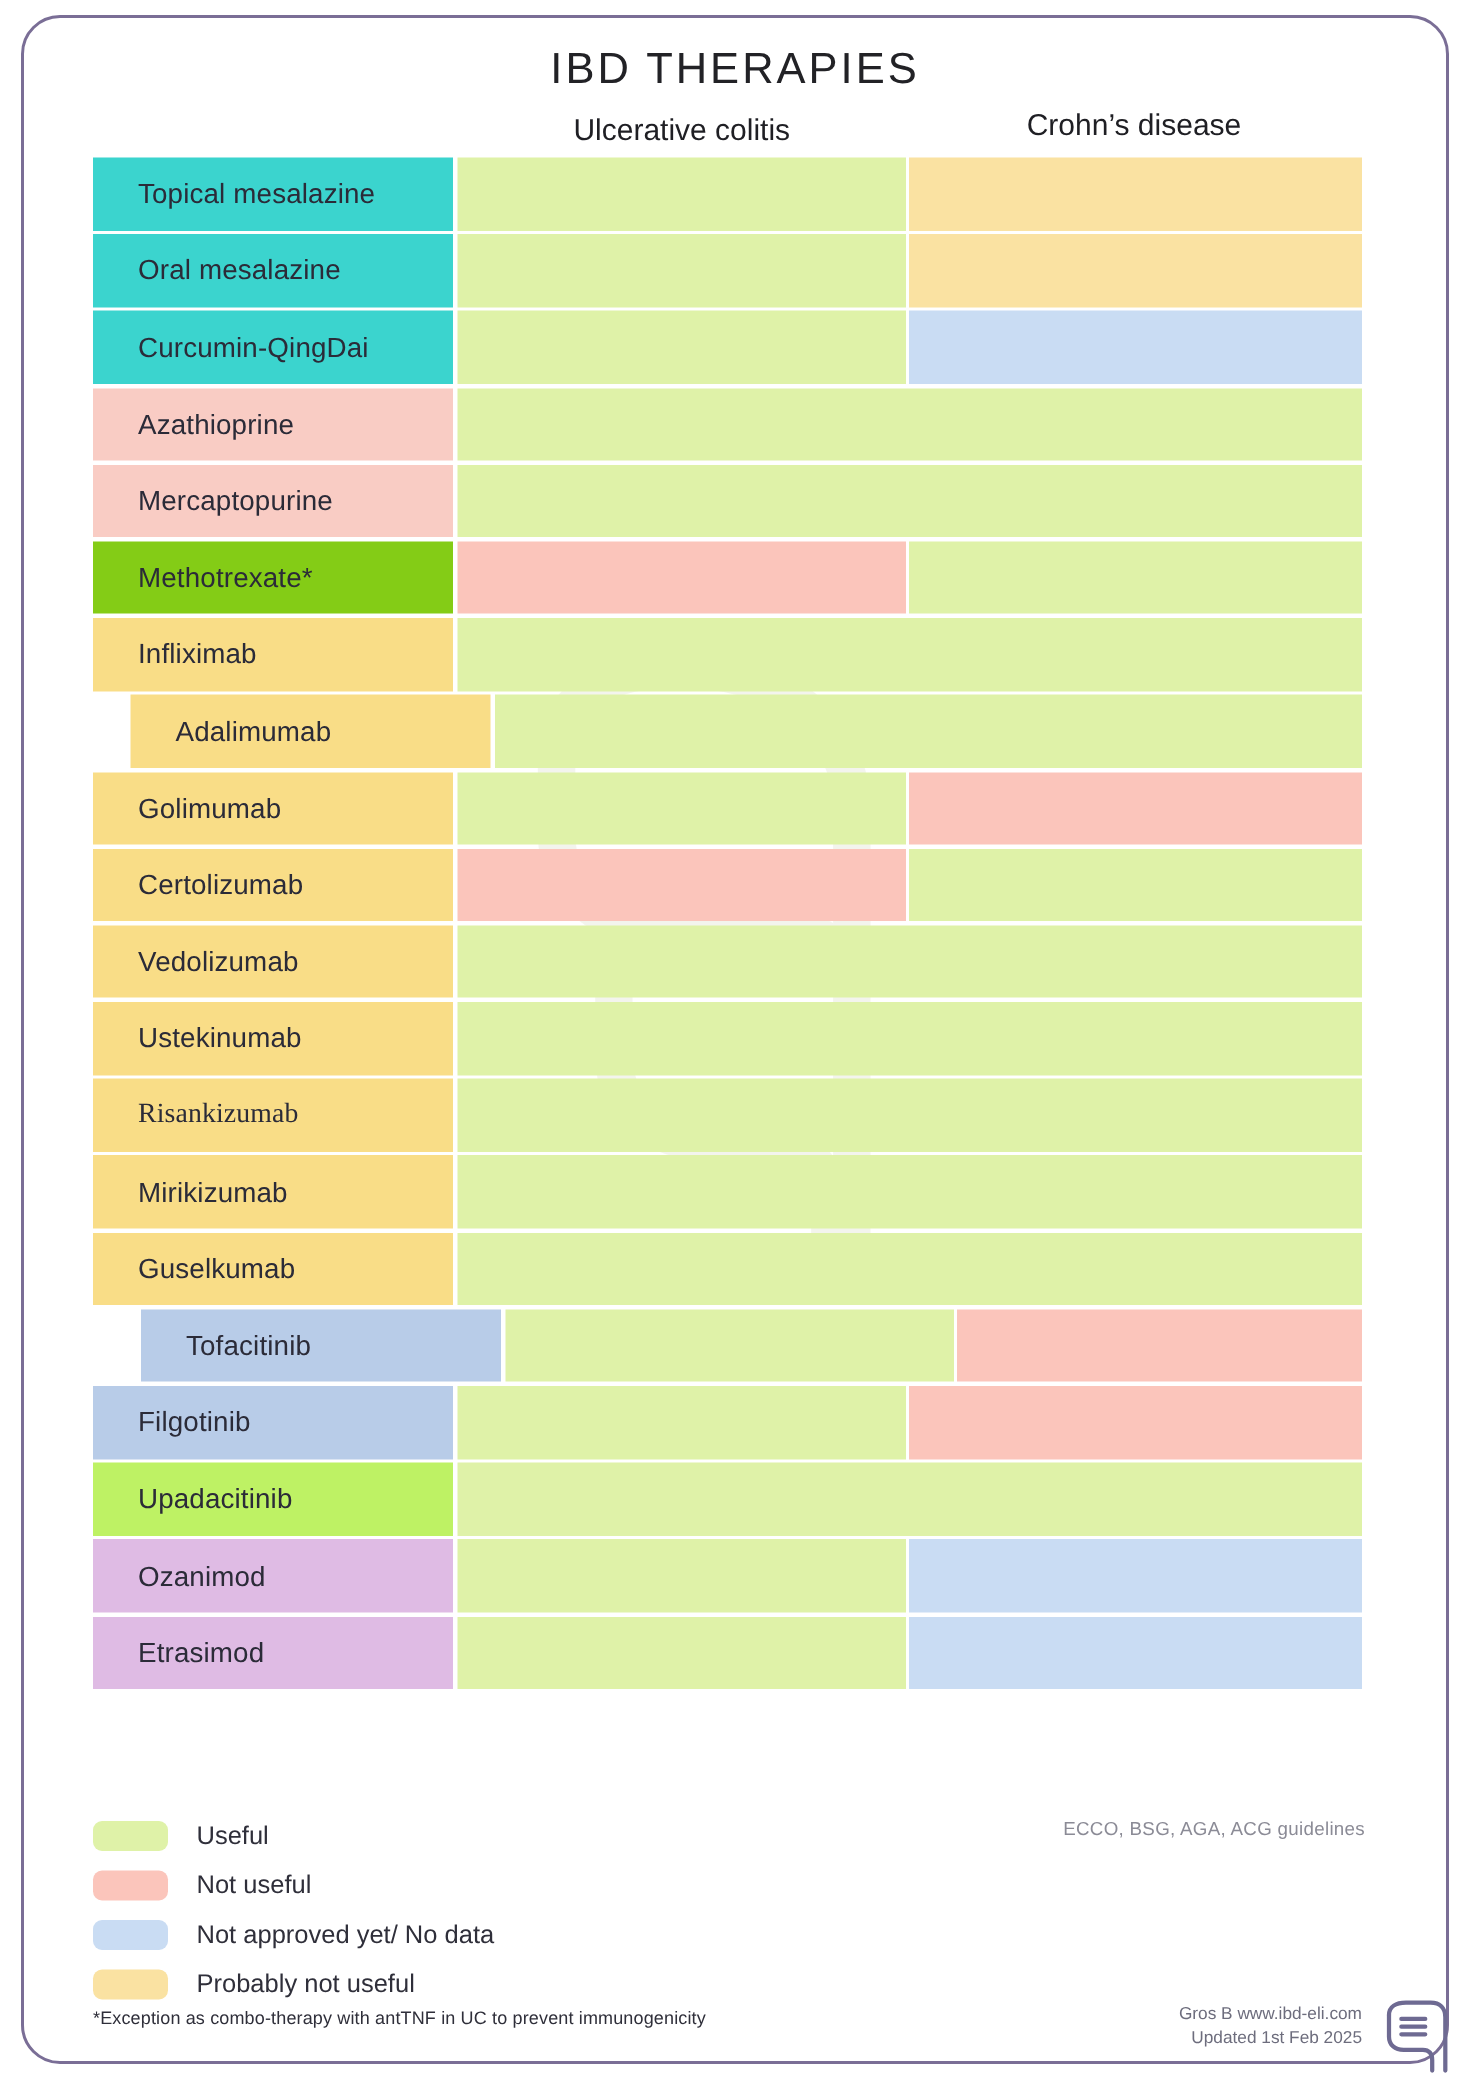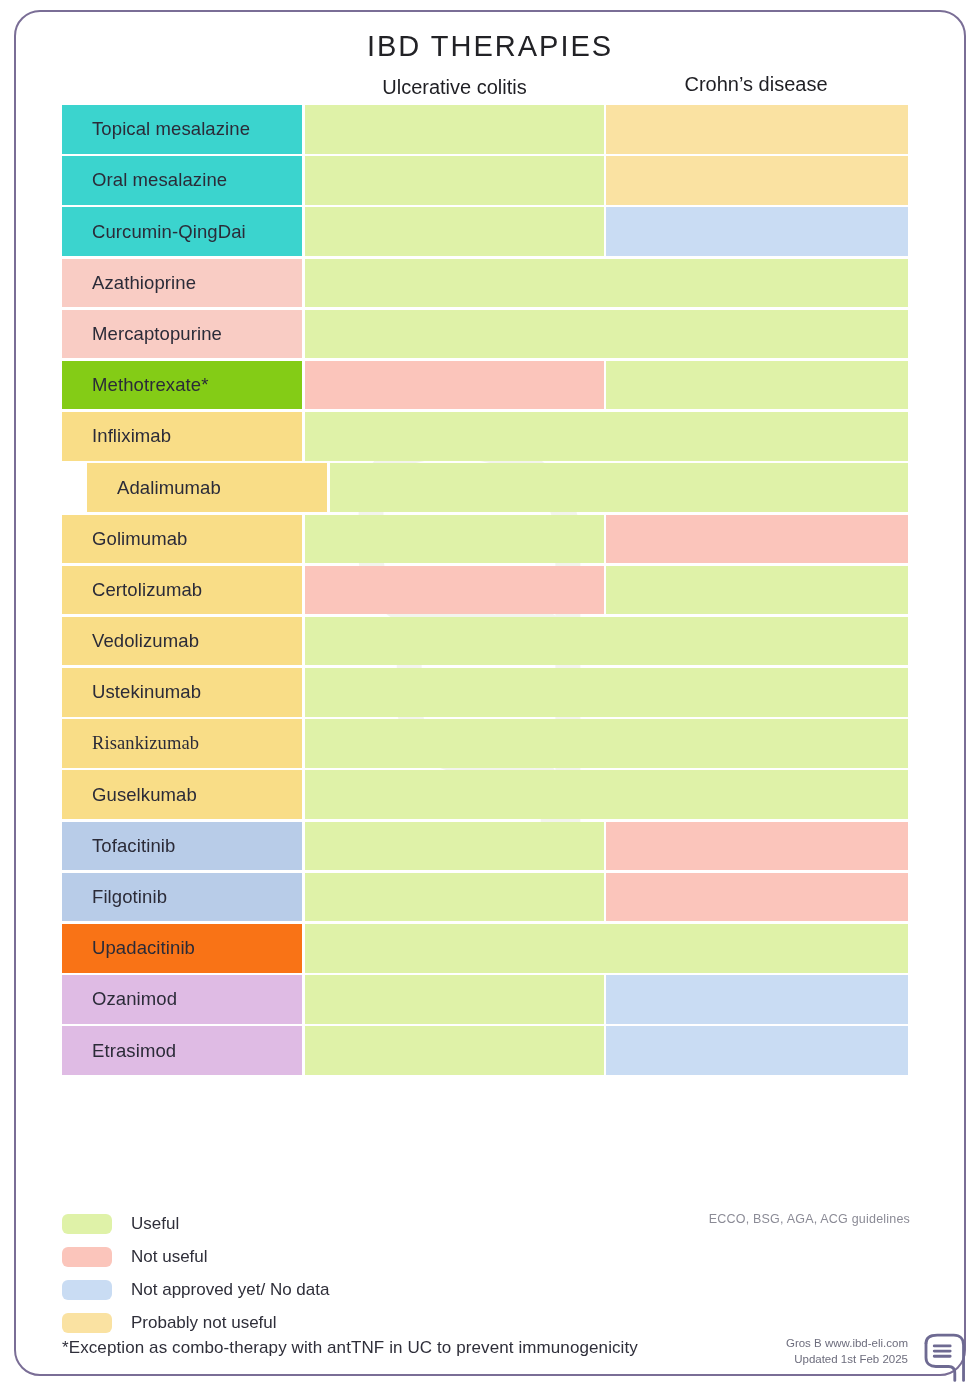--- a/index.html
+++ b/index.html
@@ -124,21 +124,21 @@
     position: absolute;
     right: 70px; top: 1212px;
     font-size: 12.5px;
     color: #8b8b96;
     letter-spacing: 0.2px;
   }
 
   .footnote {
     position: absolute;
     left: 62px; top: 1338px;
-    font-size: 17px;
+    font-size: 12px;
     color: #2f2f3a;
     letter-spacing: 0.1px;
   }
 
   .credit {
     position: absolute;
     right: 72px; top: 1336px;
     text-align: right;
     font-size: 11.5px;
     line-height: 1.38;
@@ -251,41 +251,47 @@
           <div class="cell both" style="background: rgb(223, 242, 168);"></div>
         </div>
       </div>
       <div class="row">
         <div class="label-cell" style="background: rgb(249, 221, 135); font-family: Liberation Serif, serif;">Risankizumab</div>
         <div class="cells">
           <div class="cell both" style="background: rgb(223, 242, 168);"></div>
         </div>
       </div>
       <div class="row">
+        <div class="label-cell" style="background: rgb(249, 221, 135);">Mirikizumab</div>
+        <div class="cells">
+          <div class="cell both" style="background: rgb(223, 242, 168);"></div>
+        </div>
+      </div>
+      <div class="row">
         <div class="label-cell" style="background: rgb(249, 221, 135);">Guselkumab</div>
         <div class="cells">
           <div class="cell both" style="background: rgb(223, 242, 168);"></div>
         </div>
       </div>
       <div class="row">
-        <div class="label-cell" style="background: rgb(184, 204, 232);">Tofacitinib</div>
+        <div class="label-cell" style="background: rgb(184, 204, 232); margin-left: 32px;">Tofacitinib</div>
         <div class="cells">
           <div class="cell uc" style="background: rgb(223, 242, 168);"></div>
           <div class="cell cd gap" style="background: rgb(251, 197, 187);"></div>
         </div>
       </div>
       <div class="row">
         <div class="label-cell" style="background: rgb(184, 204, 232);">Filgotinib</div>
         <div class="cells">
           <div class="cell uc" style="background: rgb(223, 242, 168);"></div>
           <div class="cell cd gap" style="background: rgb(251, 197, 187);"></div>
         </div>
       </div>
       <div class="row">
-        <div class="label-cell" style="background: #f97316;">Upadacitinib</div>
+        <div class="label-cell" style="background: #bef264;">Upadacitinib</div>
         <div class="cells">
           <div class="cell both" style="background: rgb(223, 242, 168);"></div>
         </div>
       </div>
       <div class="row">
         <div class="label-cell" style="background: rgb(223, 187, 228);">Ozanimod</div>
         <div class="cells">
           <div class="cell uc" style="background: rgb(223, 242, 168);"></div>
           <div class="cell cd gap" style="background: rgb(201, 220, 243);"></div>
         </div>

